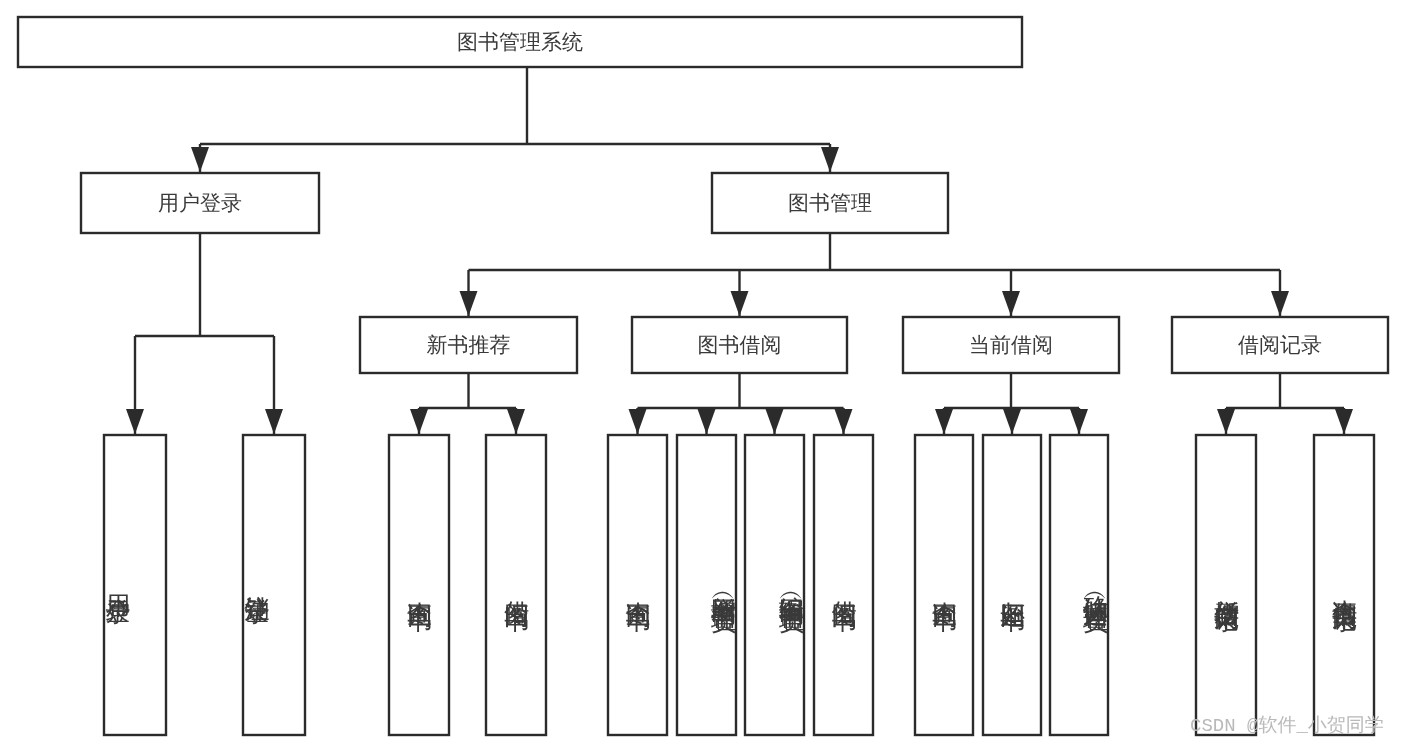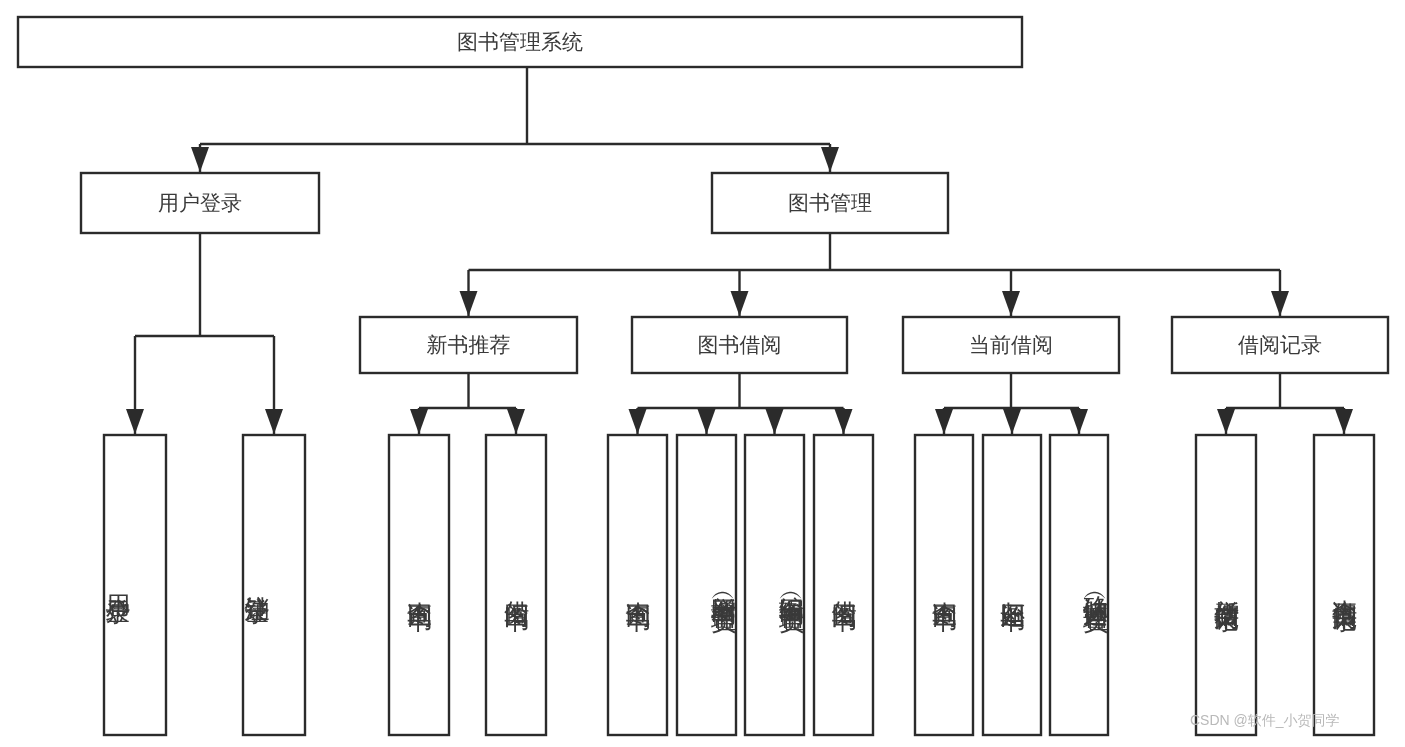--- a/index.html
+++ b/index.html
@@ -57,22 +57,22 @@
     font-family: "DejaVu Sans", "Liberation Sans", sans-serif;
     font-size: 25px;
     line-height: 1.06;
     letter-spacing: 2px;
     color: #3a3a3a;
     white-space: nowrap;
     pointer-events: none;
   }
   .watermark {
     position: absolute;
-    font-family: Liberation Sans, sans-serif;
-    font-size: 14px;
+    font-family: Liberation Mono, monospace;
+    font-size: 19px;
     color: #b9b9b9;
     white-space: nowrap;
     left: 1190px;
     top: 712px;
   }
 </style>
 </head>
 <body>
 
 <div id="diagram-root">

